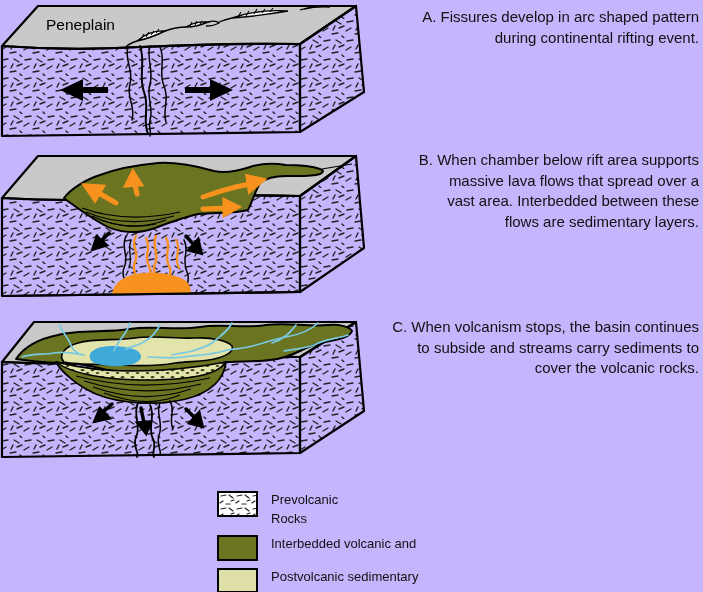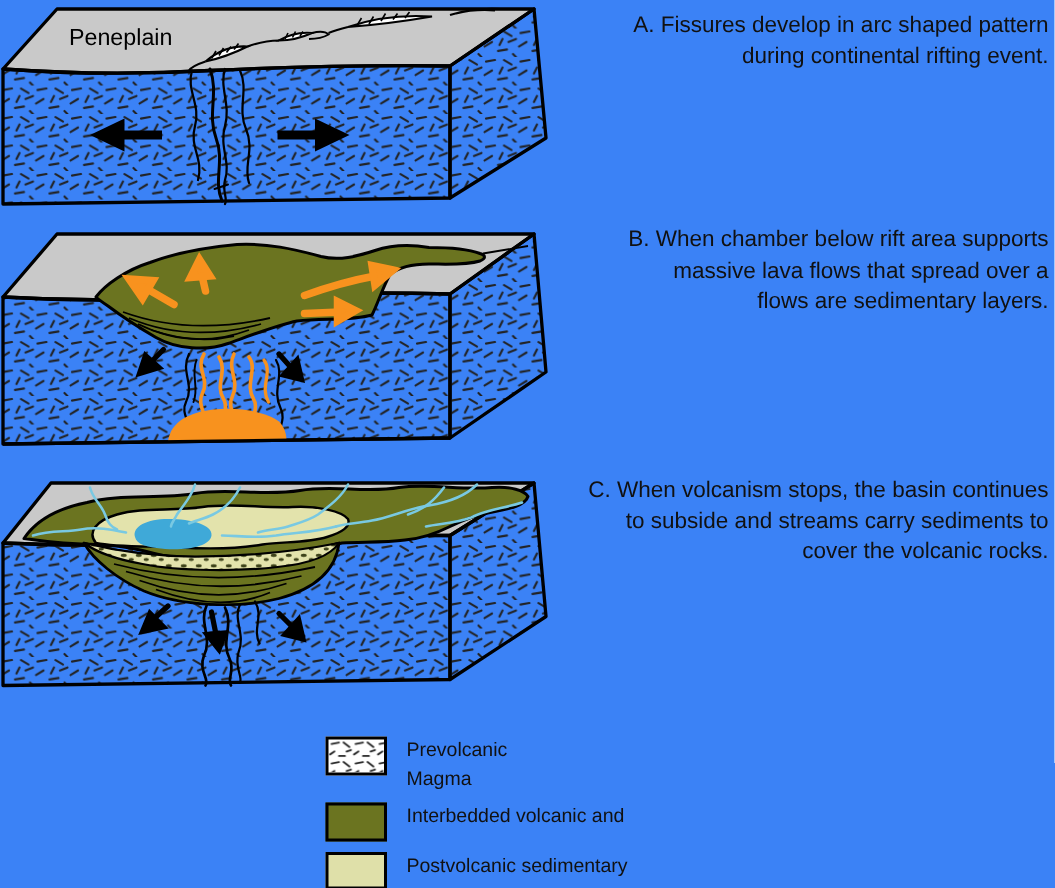--- a/index.html
+++ b/index.html
@@ -1,16 +1,16 @@
 <!DOCTYPE html>
 <html><head>
 <meta charset="utf-8">
 <style>
   html,body{margin:0;padding:0;background:#fff;}
-  .stage{position:relative;width:703px;height:592px;background:#3b82f6;
+  .stage{position:relative;width:703px;height:592px;background:#c4b5fd;
          font-family:"Liberation Sans",sans-serif;color:#000;overflow:hidden;}
   .block-svg{position:absolute;left:0;}
   .caption{position:absolute;left:377px;width:322px;font-size:15px;line-height:20.5px;color:#111;text-align:right;}
   .legend{position:absolute;left:217px;top:491px;}
   .legend-row{display:flex;align-items:flex-start;margin-bottom:7px;}
   .swatch{width:41px;height:26px;border:2px solid #000;box-sizing:border-box;margin-right:13px;flex:none;background:#fff;}
   .swatch svg{display:block;}
   .legend-label{font-size:13px;line-height:18.5px;color:#111;}
 </style>
 </head>
@@ -186,20 +186,21 @@
   </svg>
 
   <div class="caption" style="top:7px;">
     <div>A. Fissures develop in arc shaped pattern</div>
     <div>during continental rifting event.</div>
   </div>
 
   <div class="caption" style="top:150px;">
     <div>B. When chamber below rift area supports</div>
     <div>massive lava flows that spread over a</div>
+    <div>vast area.  Interbedded between these</div>
     <div>flows are sedimentary layers.</div>
   </div>
 
   <div class="caption" style="top:317px;">
     <div>C. When volcanism stops, the basin continues</div>
     <div>to subside and streams carry sediments to</div>
     <div>cover the volcanic rocks.</div>
   </div>
 
   <div class="legend">
@@ -209,21 +210,21 @@
           <defs>
             <pattern id="stipL" width="16" height="13" patternUnits="userSpaceOnUse">
               <path d="M2,3 L7,2 M10,2 L14,5 M4,8 L1,10 M12,8 L15,7 M7,11 L11,11" stroke="#222" stroke-width="1.2" stroke-linecap="round" fill="none"></path>
             </pattern>
           </defs>
           <rect width="37" height="22" fill="url(#stipL)"></rect>
         </svg>
       </div>
       <div class="legend-label">
         <div>Prevolcanic</div>
-        <div>Magma</div>
+        <div>Rocks</div>
       </div>
     </div>
     <div class="legend-row">
       <div class="swatch" style="background:#6B7420;"></div>
       <div class="legend-label">
         <div>Interbedded volcanic and</div>
       </div>
     </div>
     <div class="legend-row">
       <div class="swatch" style="background:#DFE0A9;height:25px;"></div>

